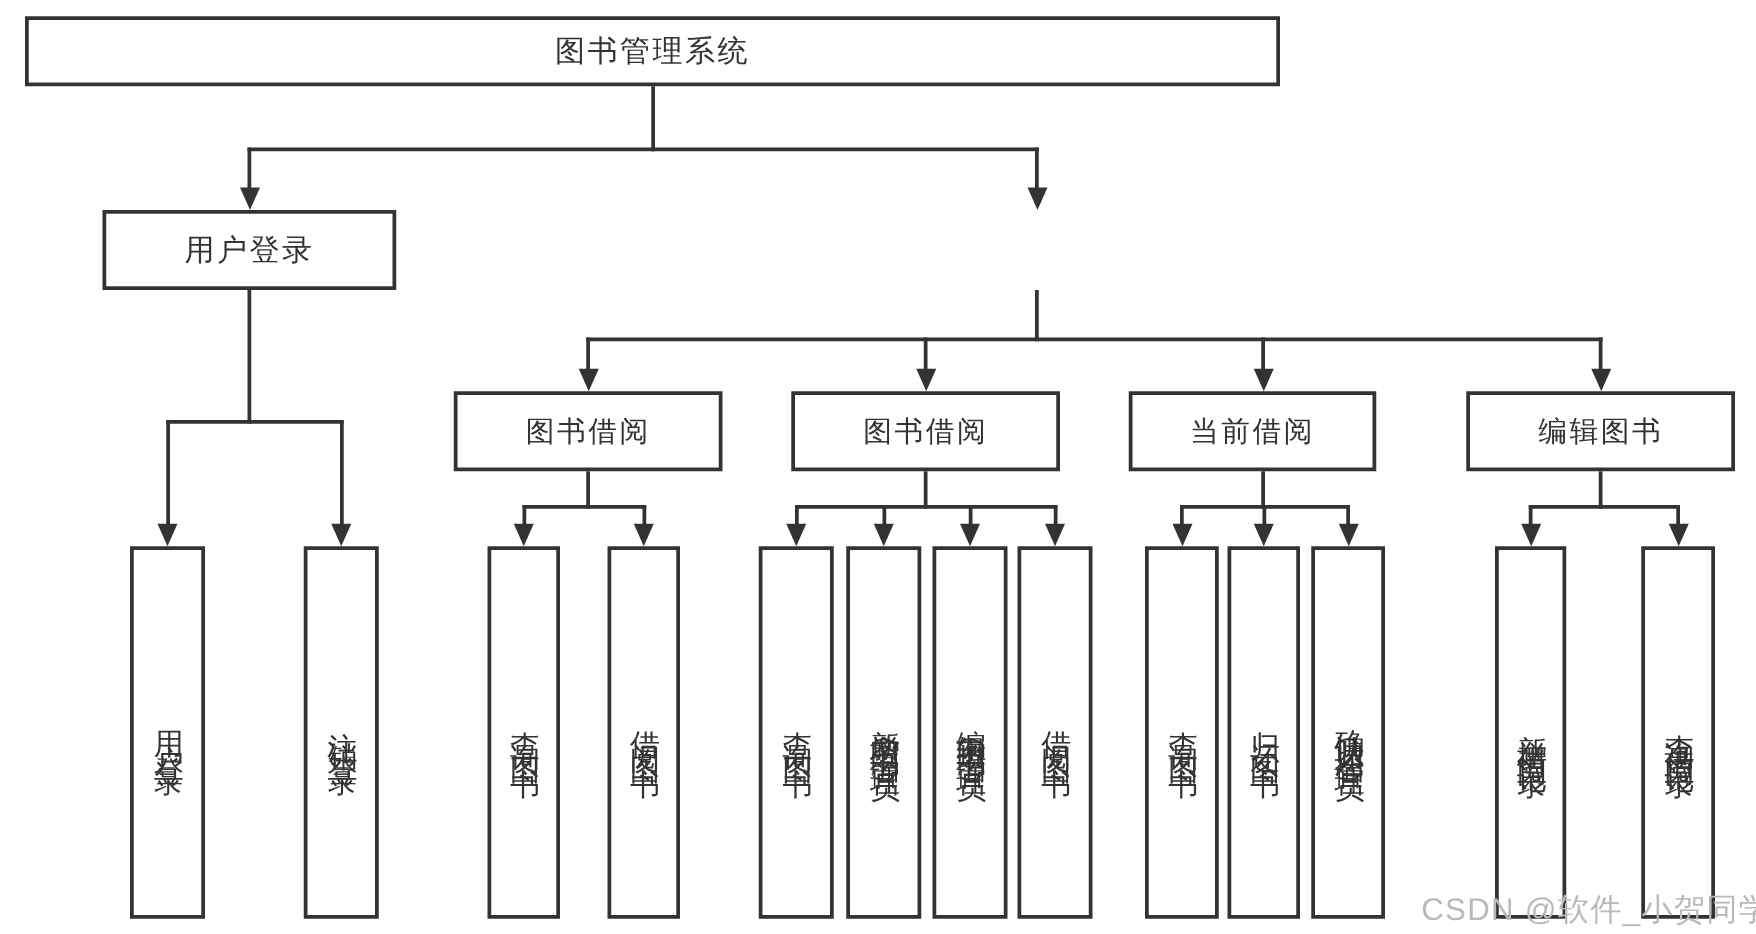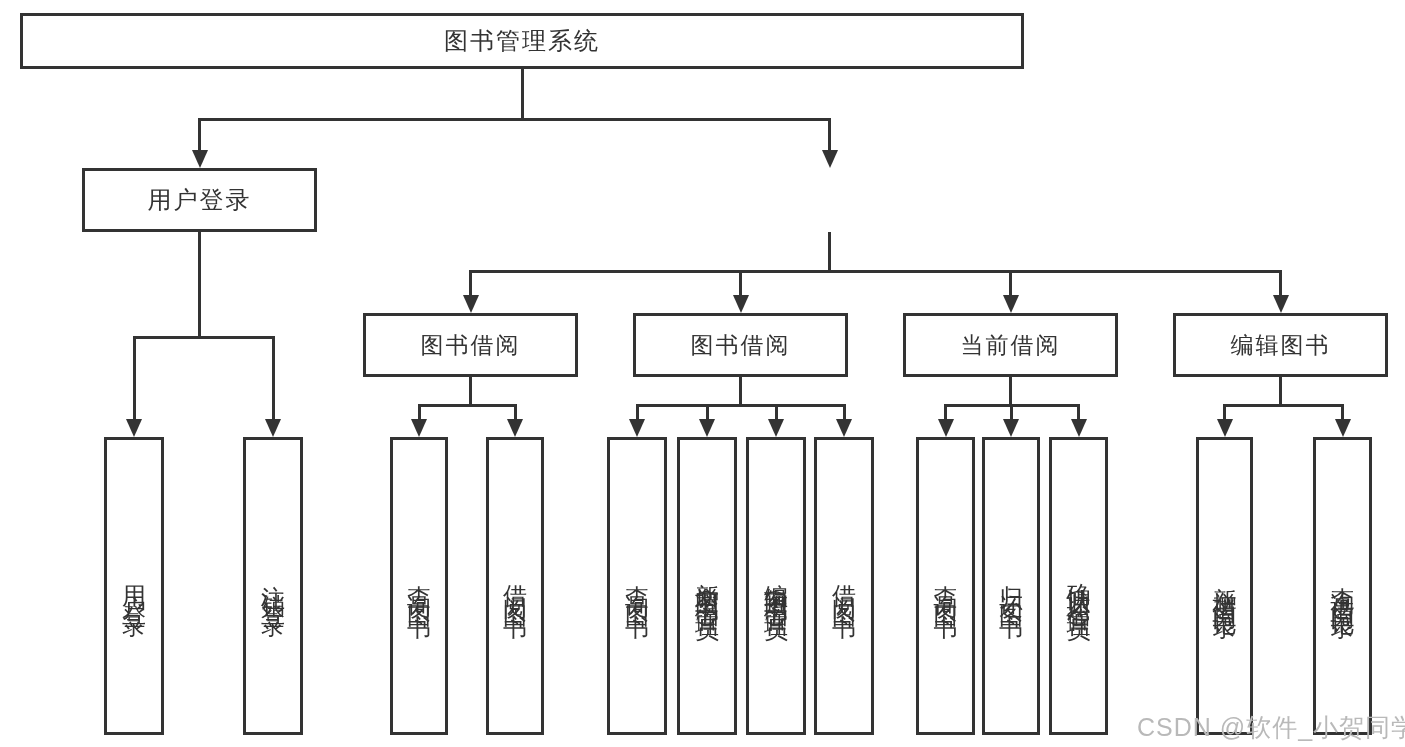--- a/index.html
+++ b/index.html
@@ -73,21 +73,21 @@
   <div class="hbox l1-box" style="left:82px;top:168px;width:235px;height:64px;">
     <span>用户登录</span>
   </div>
 
   <div class="hbox l2-box" style="left:363px;top:313px;width:215px;height:64px;">
     <span>图书借阅</span>
   </div>
   <div class="hbox l2-box" style="left:633px;top:313px;width:215px;height:64px;">
     <span>图书借阅</span>
   </div>
-  <div class="hbox l2-box" style="left:903px;top:313px;width:215px;height:64px;">
+  <div class="hbox l2-box" style="left:903px;top:313px;width:198px;height:64px;">
     <span>当前借阅</span>
   </div>
   <div class="hbox l2-box" style="left:1173px;top:313px;width:215px;height:64px;">
     <span>编辑图书</span>
   </div>
 
   <div class="vbox" style="left:104px;top:437px;width:60px;height:298px;">
     <span>用户登录</span>
   </div>
   <div class="vbox" style="left:243px;top:437px;width:60px;height:298px;">

